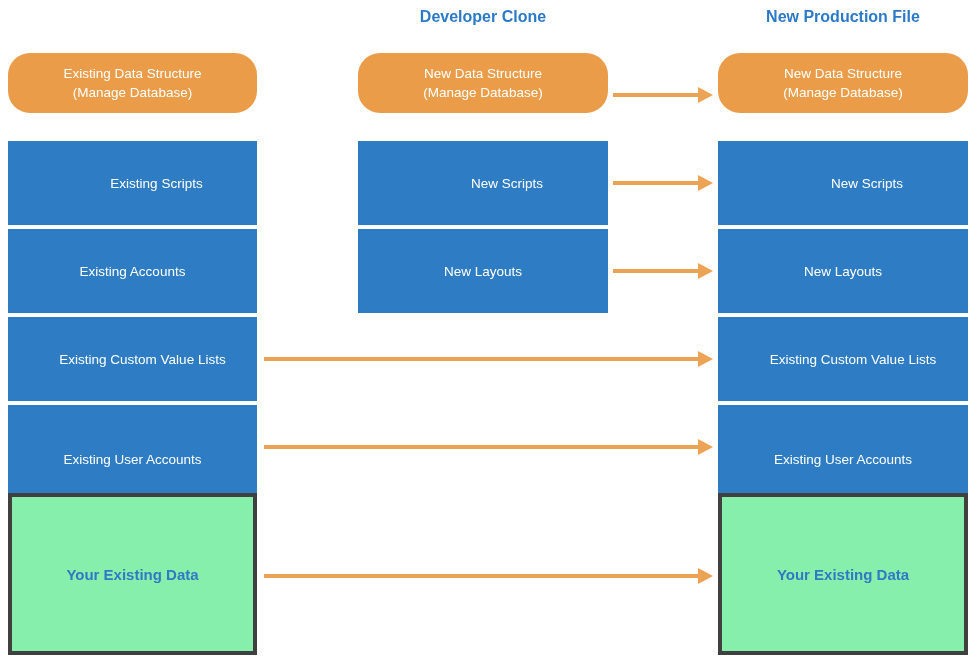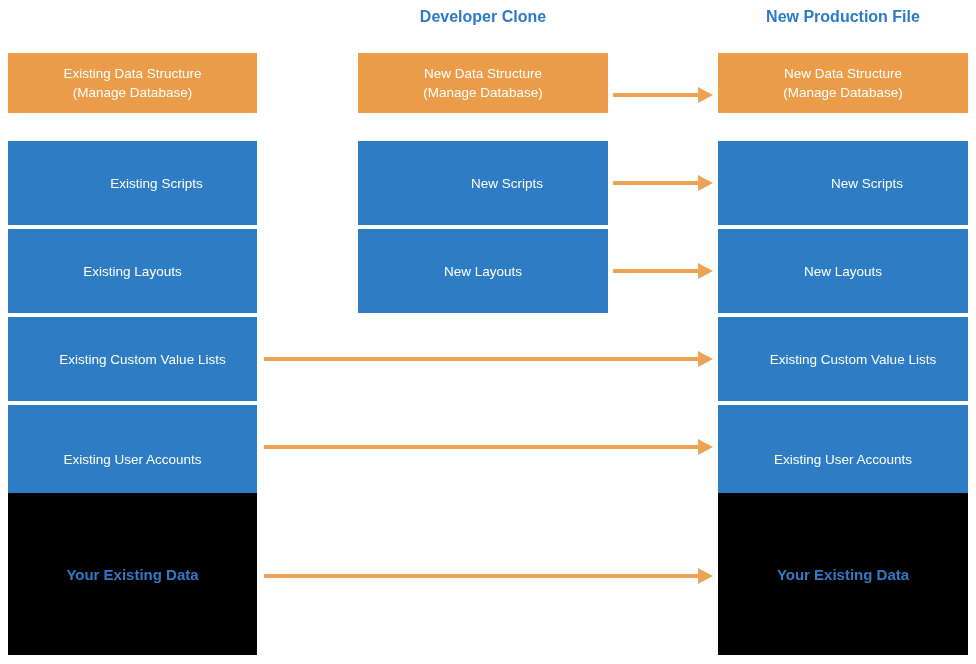--- a/index.html
+++ b/index.html
@@ -26,30 +26,30 @@
     box-sizing:border-box;
     display:flex; align-items:center; justify-content:center;
     text-align:center;
     color:#ffffff;
     font-size:13.5px; line-height:19px;
     white-space:pre-line;
   }
   .orange  { background:#EA9C49; }
   .blue    { background:#2E7CC3; }
   .outline {
-    background:#000000;
-    border:4px solid #000000;
+    background:#86efac;
+    border:4px solid #404040;
     color:#3279C5; font-weight:bold; font-size:15px;
   }
 
   .cL { left:8px;   width:249px; }
   .cM { left:358px; width:250px; }
   .cR { left:718px; width:250px; }
 
-  .r1 { top:53px;  height:60px; }
+  .r1 { top:53px;  height:60px;border-radius:22px; }
   .r2 { top:141px; height:84px;padding-left:48px; }
   .r3 { top:229px; height:84px; }
   .r4 { top:317px; height:84px;padding-left:20px; }
   .r5 { top:405px; height:108px; }
   .r6 { top:493px; height:162px; }
 
   .arrow { position:absolute; height:16px; }
   .arrow .shaft {
     position:absolute; left:0; right:13px; top:6px; height:4px;
     background:#ECA355;
@@ -72,21 +72,21 @@
 <body>
 
 <div class="canvas">
 
   <div class="col-header h-right">New Production File</div>
   <div class="col-header h-mid">Developer Clone</div>
 
   <div class="box orange cL r1">Existing Data Structure
 (Manage Database)</div>
   <div class="box blue   cL r2">Existing Scripts</div>
-  <div class="box blue   cL r3">Existing Layouts</div>
+  <div class="box blue   cL r3">Existing Accounts</div>
   <div class="box blue   cL r4">Existing Custom Value Lists</div>
   <div class="box blue   cL r5">Existing User Accounts</div>
   <div class="box outline cL r6">Your Existing Data</div>
 
   <div class="box orange cM r1">New Data Structure
 (Manage Database)</div>
   <div class="box blue   cM r2">New Scripts</div>
   <div class="box blue   cM r3">New Layouts</div>
 
   <div class="box orange cR r1">New Data Structure

